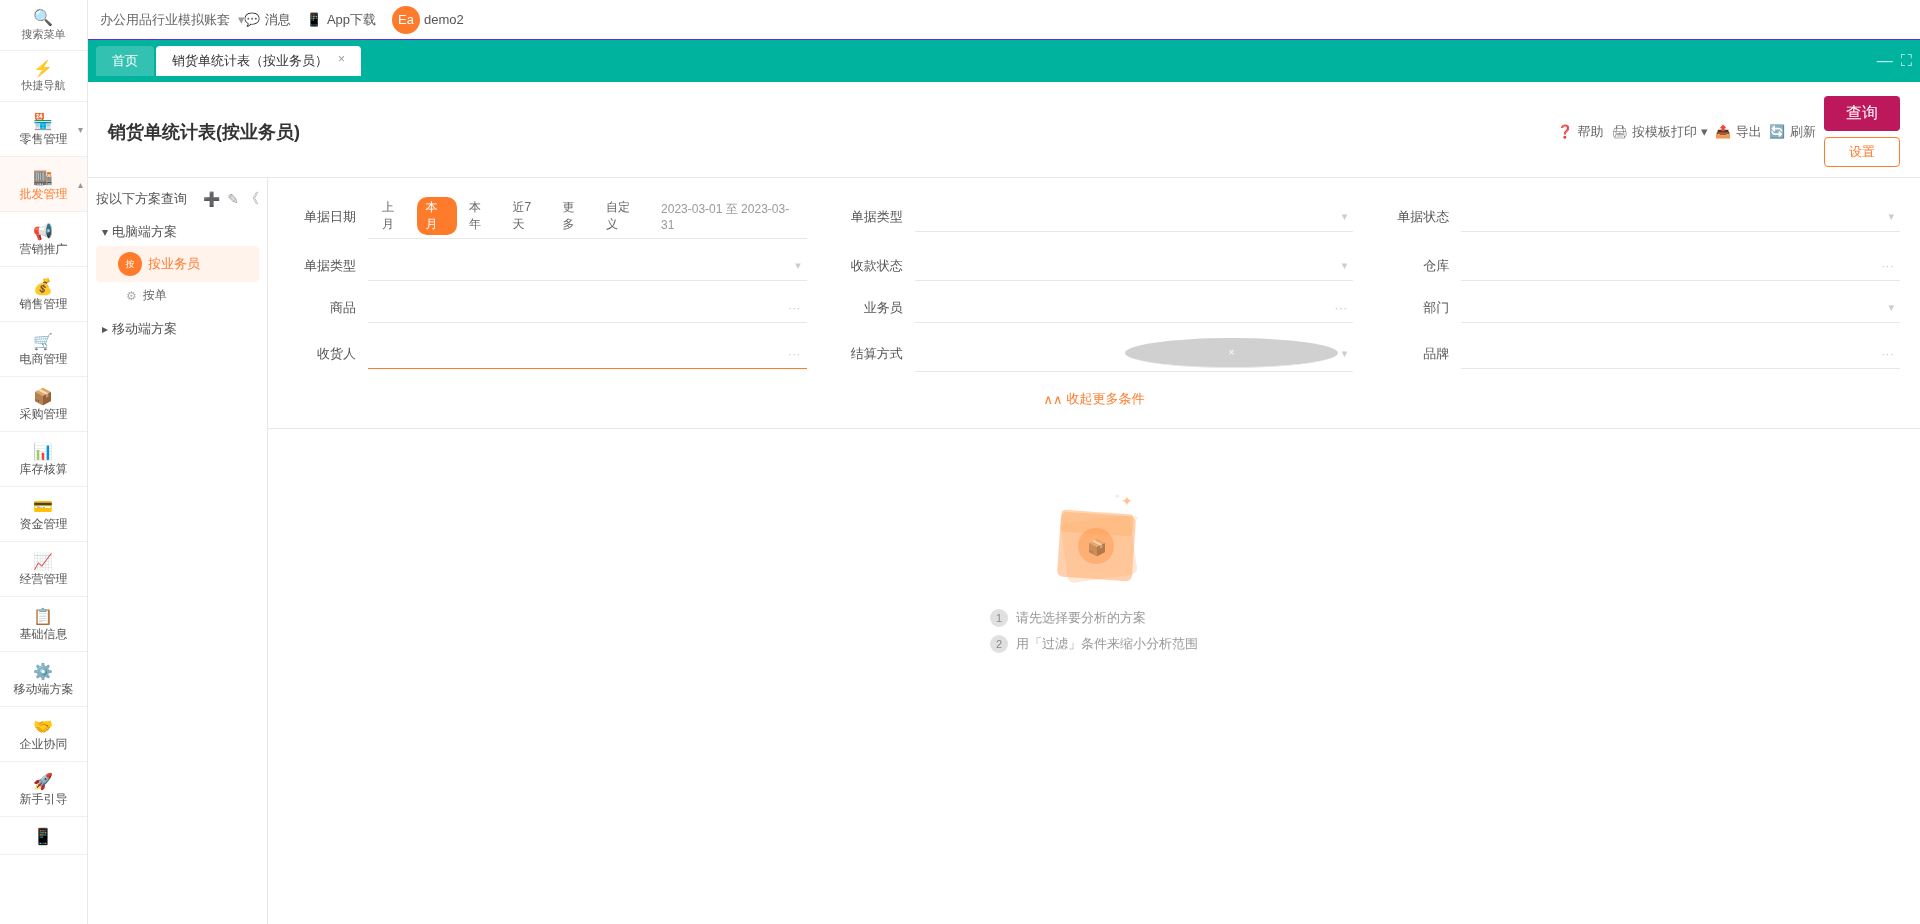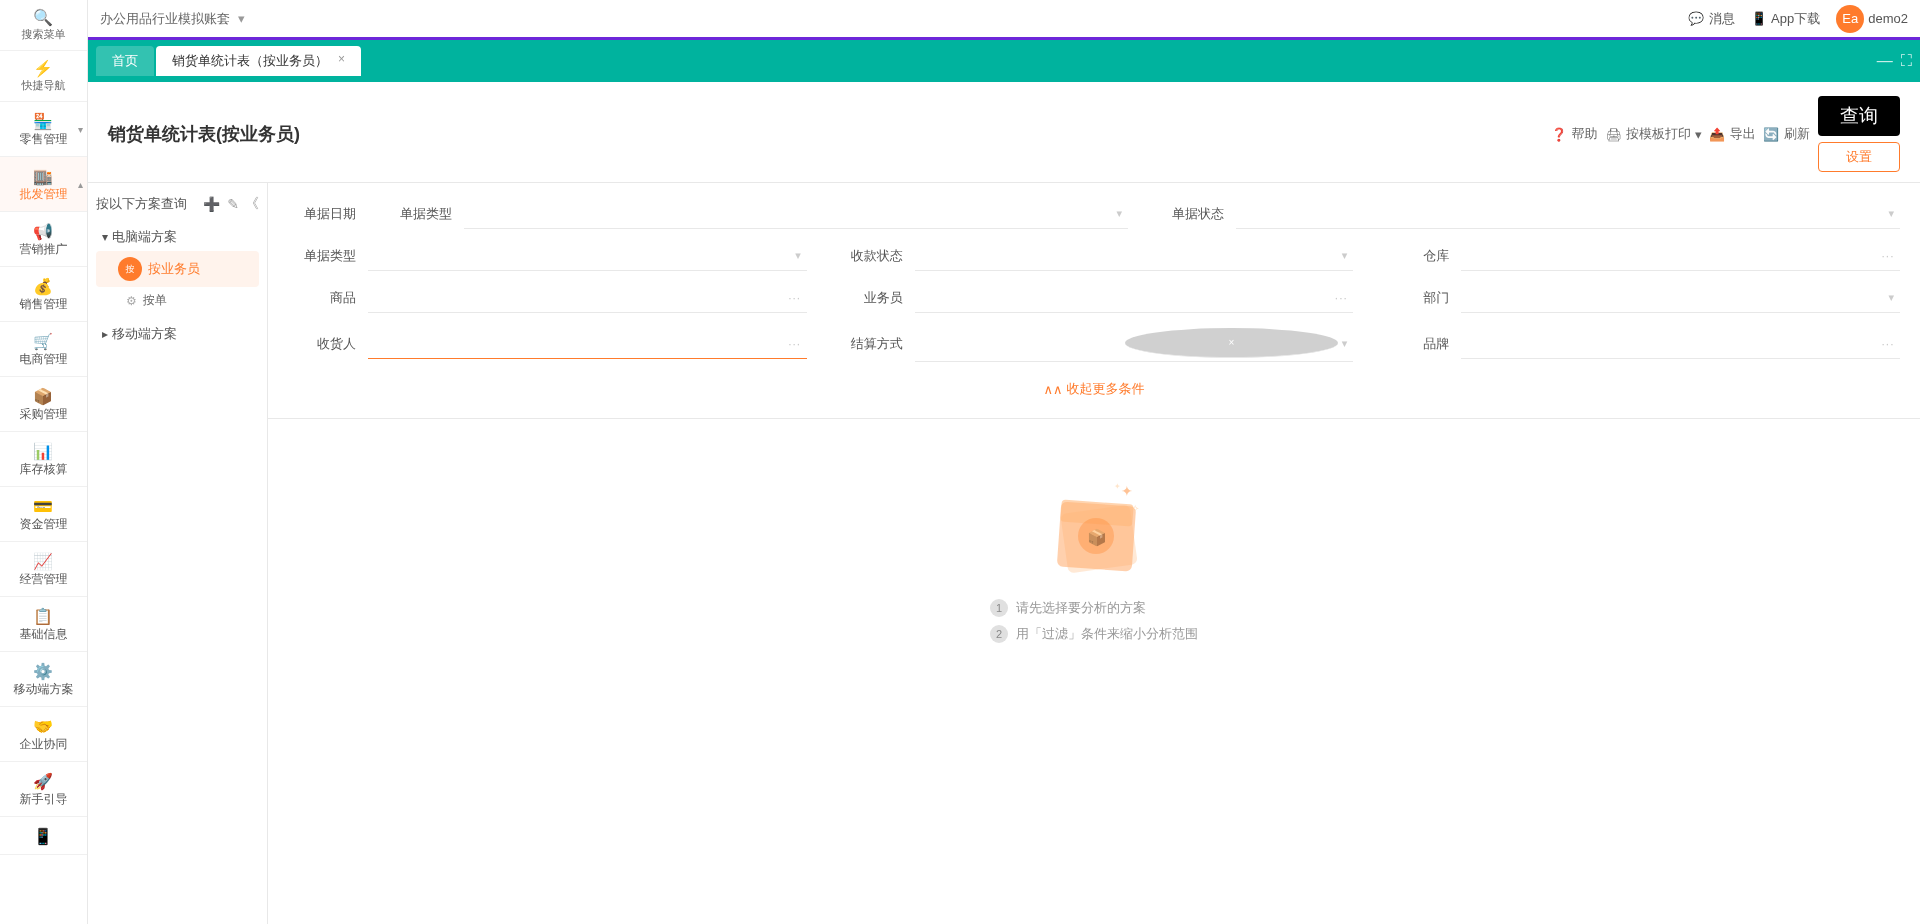--- a/index.html
+++ b/index.html
@@ -13,21 +13,21 @@
     .sidebar-search { width: 100%; padding: 8px 6px; display: flex; flex-direction: column; align-items: center; cursor: pointer; color: #666; font-size: 11px; border-bottom: 1px solid #f0f0f0; }
     .sidebar-quicknav { width: 100%; padding: 8px 6px; display: flex; flex-direction: column; align-items: center; cursor: pointer; color: #666; font-size: 11px; border-bottom: 1px solid #f0f0f0; }
     .sidebar-item { width: 100%; padding: 10px 4px 8px; display: flex; flex-direction: column; align-items: center; cursor: pointer; color: #555; font-size: 12px; border-bottom: 1px solid #f0f0f0; position: relative; }
     .sidebar-item .arrow { position: absolute; right: 4px; top: 50%; transform: translateY(-50%); font-size: 10px; color: #999; }
     .sidebar-item.active { color: #ff7b2c; background: #fff8f5; }
 
     
     .main { flex: 1; display: flex; flex-direction: column; overflow: hidden; }
 
     
-    .topbar { height: 40px; background: #fff; border-bottom: 3px solid #6d28d9; display: flex; align-items: center; padding: 0 12px; justify-content: space-between; flex-shrink: 0; }
+    .topbar { height: 40px; background: #fff; border-bottom: 1px solid #6d28d9; display: flex; align-items: center; padding: 0 12px; justify-content: flex-start; flex-shrink: 0; }
     .topbar-left { display: flex; align-items: center; gap: 8px; color: #666; font-size: 13px; }
     .topbar-right { display: flex; align-items: center; gap: 16px; color: #555; font-size: 13px; }
     .topbar-right .topbar-btn { display: flex; align-items: center; gap: 4px; cursor: pointer; }
     .user-avatar { width: 28px; height: 28px; border-radius: 50%; background: #ff7b2c; display: flex; align-items: center; justify-content: center; color: #fff; font-size: 11px; cursor: pointer; overflow: hidden; }
 
     
     .tabbar { height: 42px; background: #00b39e; display: flex; align-items: center; padding: 0 8px; flex-shrink: 0; }
     .tab { display: flex; align-items: flex-start; gap: 6px; padding: 6px 16px; background: rgba(255,255,255,0.15); color: #fff; font-size: 13px; border-radius: 4px 4px 0 0; cursor: pointer; margin-right: 2px; }
     .tab.home { background: rgba(255,255,255,0.2); }
     .tab.active { background: #fff; color: #333; }
@@ -37,21 +37,21 @@
 
     
     .page-content { flex: 1; overflow-y: auto; background: #f5f5f5; }
     .page-inner { background: #fff; margin: 0; padding: 0; }
 
     
     .page-header { display: flex; align-items: center; justify-content: space-between; padding: 14px 20px 10px; background: #fff; border-bottom: 1px solid #e8e8e8; }
     .page-title { font-size: 18px; font-weight: 600; color: #333; }
     .page-action-btn { display: flex; align-items: center; gap: 4px; color: #666; font-size: 13px; cursor: pointer; }
     .page-action-btn.export { color: #666; }
-    .action-query-btn { background: #000000; color: #fff; border: none; padding: 7px 22px; border-radius: 4px; font-size: 19px; cursor: pointer; font-weight: 500; }
+    .action-query-btn { background: #be185d; color: #fff; border: none; padding: 7px 22px; border-radius: 4px; font-size: 16px; cursor: pointer; font-weight: 500; }
     .action-settings-btn { border: 1px solid #ff7b2c; color: #ff7b2c; background: #fff; padding: 5px 18px; border-radius: 4px; font-size: 13px; cursor: pointer; }
 
     
     .content-area { display: flex; background: #fff; min-height: calc(924px - 42px - 40px - 56px); }
 
     
     .left-panel { width: 180px; border-right: 1px solid #e8e8e8; padding: 12px 8px; flex-shrink: 0; }
     .left-panel-header { display: flex; align-items: flex-start; justify-content: space-between; margin-bottom: 10px; font-size: 13px; color: #555; font-weight: 500; }
     .left-panel-actions { display: flex; align-items: center; gap: 6px; }
     .left-panel-icon { color: #999; cursor: pointer; font-size: 14px; }
@@ -287,20 +287,31 @@
             </div>
           </div>
         </div>
 
         <div class="right-panel">
 
           <div class="filter-area">
 
             <div class="filter-row">
               <span class="filter-label">单据日期</span>
+              <div style="display:flex;align-items:center;gap:4px;border-bottom:1px solid #e8e8e8;padding:3px 6px;flex:1;">
+                <div class="date-tabs">
+                  <span class="date-tab">上月</span>
+                  <span class="date-tab active">本月</span>
+                  <span class="date-tab">本年</span>
+                  <span class="date-tab">近7天</span>
+                  <span class="date-tab">更多</span>
+                  <span class="date-tab">自定义</span>
+                </div>
+                <span class="date-range">2023-03-01 至 2023-03-31</span>
+              </div>
 
               <span class="filter-label" style="margin-left:16px;">单据类型</span>
               <div class="filter-control" style="flex:1;">
                 <span style="flex:1;color:#bbb;"></span>
                 <span class="dropdown-arrow">▾</span>
               </div>
 
               <span class="filter-label" style="margin-left:16px;">单据状态</span>
               <div class="filter-control" style="flex:1;">
                 <span style="flex:1;color:#bbb;"></span>

